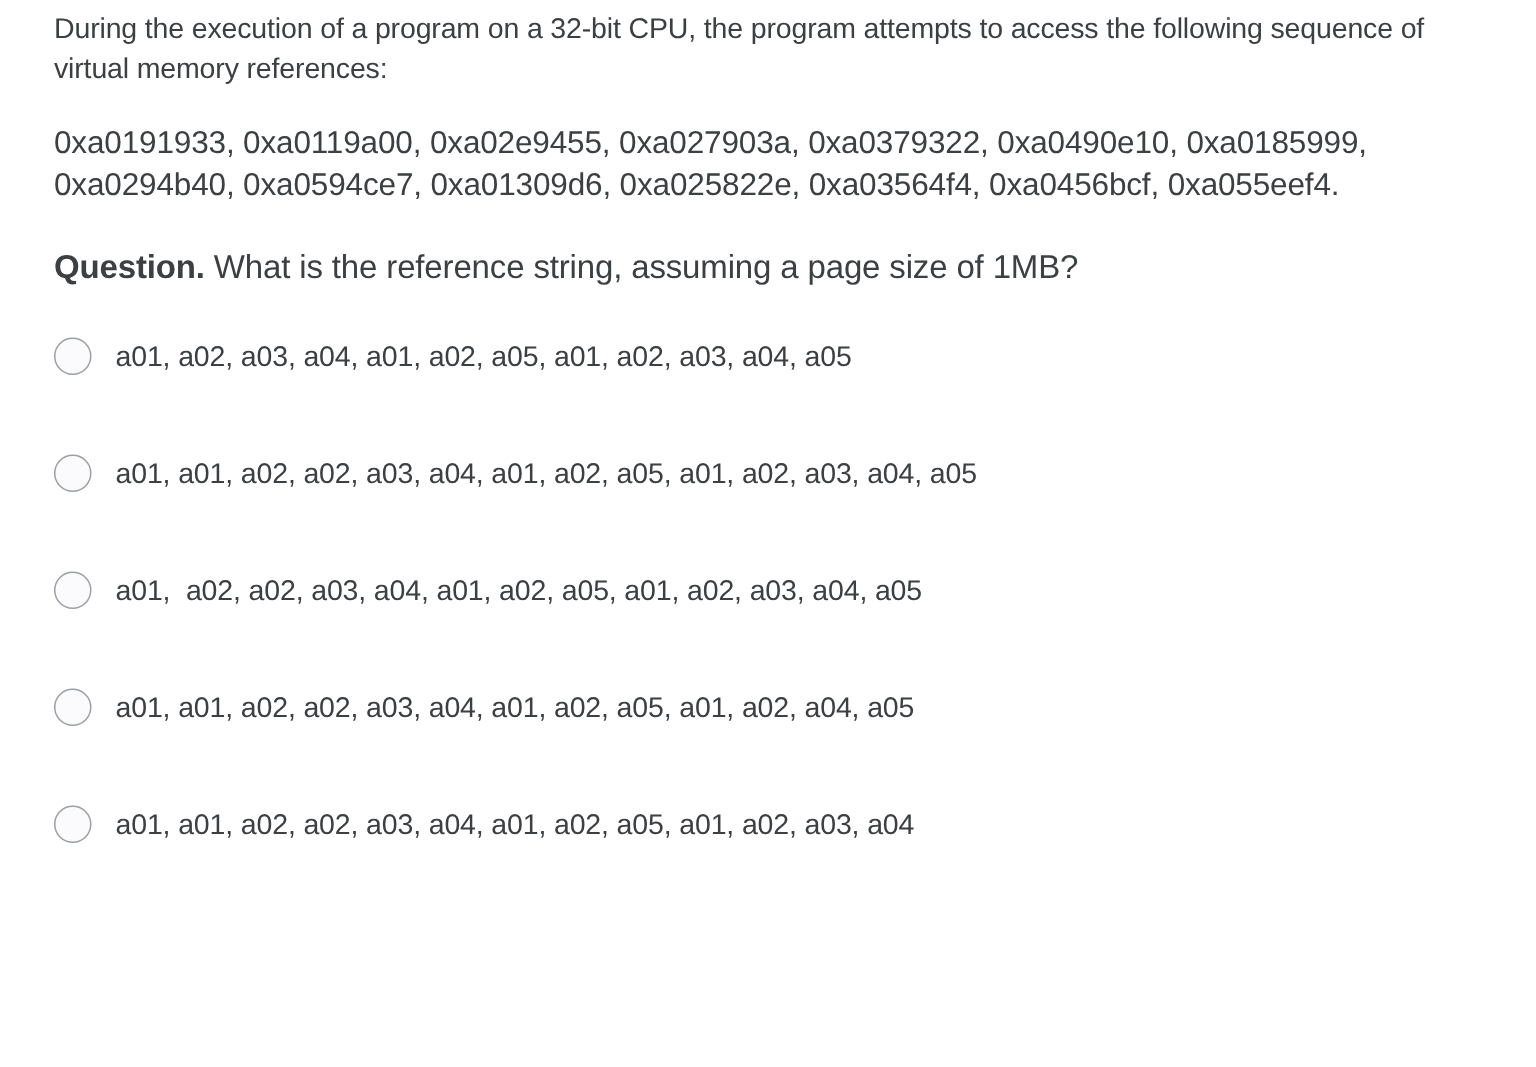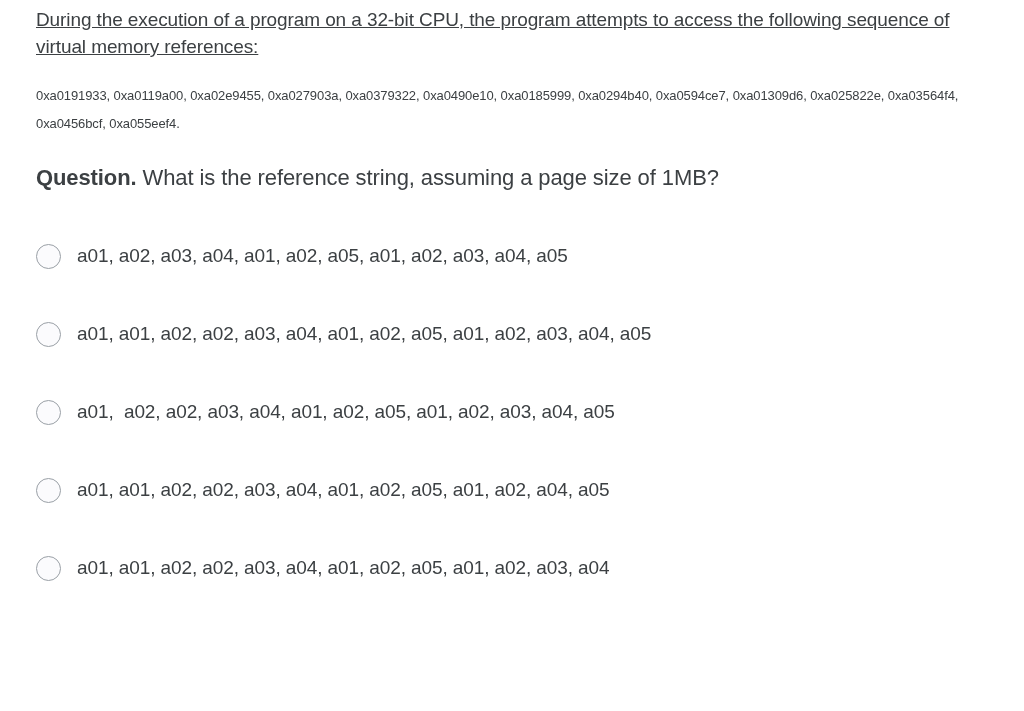--- a/index.html
+++ b/index.html
@@ -19,24 +19,23 @@
     padding: 6px 36px 0 36px;
     box-sizing: border-box;
     width: 1024px;
   }
   .intro-paragraph {
     font-size: 19px;
     line-height: 27px;
     letter-spacing: -0.1px;
     margin: 0;
     max-width: 945px;
-    text-decoration: underline;
   }
   .references-block {
-    font-size: 13px;
+    font-size: 21px;
     line-height: 28px;
     letter-spacing: -0.1px;
     margin: 22px 0 5px 0;
     max-width: 935px;
   }
   .question-line {
     font-size: 22px;
     line-height: 27px;
     letter-spacing: -0.1px;
     margin: 26px 0 0 0;
@@ -44,21 +43,21 @@
   .question-label {
     font-weight: bold;
   }
   .options-list {
     margin: 34px 0 0 0;
     padding: 0;
     list-style: none;
   }
   .option-row {
     display: flex;
-    align-items: flex-end;
+    align-items: flex-start;
     height: 44px;
     margin-bottom: 34px;
   }
   .option-row:last-child {
     margin-bottom: 0;
   }
   .radio-button {
     flex: 0 0 auto;
     width: 25px;
     height: 25px;

